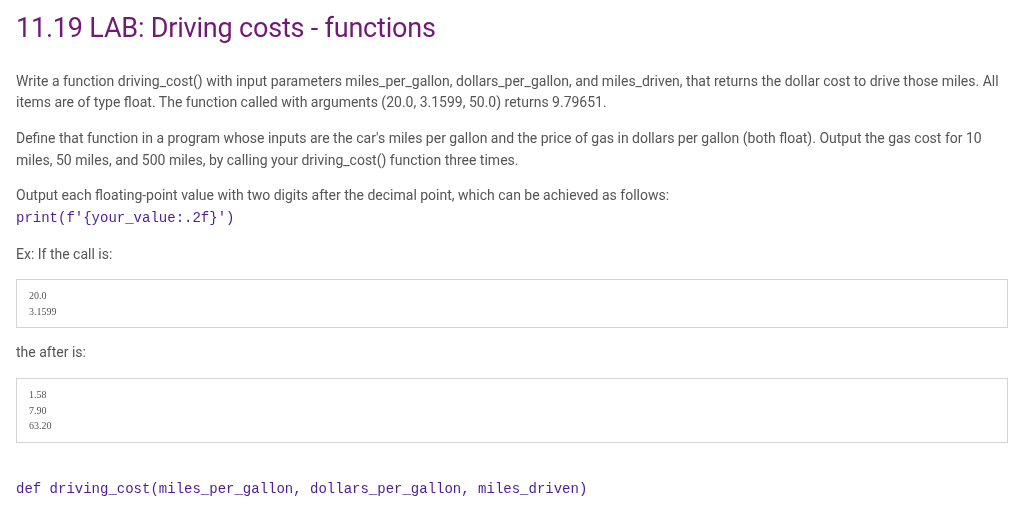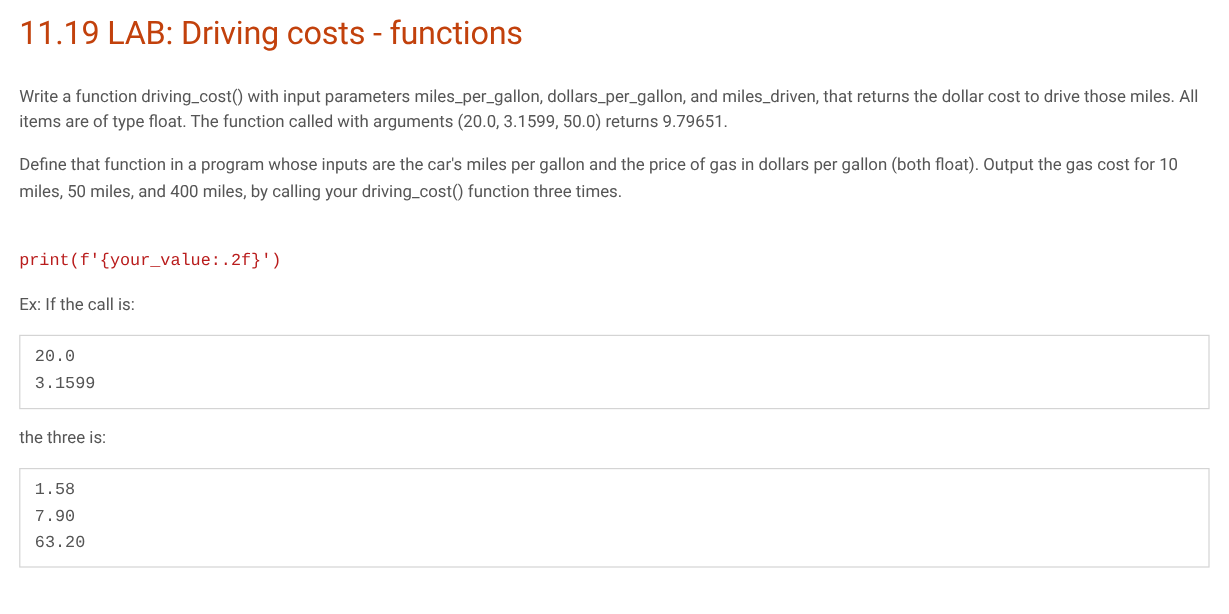--- a/index.html
+++ b/index.html
@@ -8,67 +8,67 @@
     background: #ffffff;
     color: #444;
     padding: 8px 16px;
     width: 1024px;
     font-size: 14px;
     line-height: 1.5;
   }
   h1 {
     font-size: 27px;
     font-weight: 400;
-    color: #c2410c;
+    color: #701a75;
     margin-bottom: 22px;
     letter-spacing: -0.2px;
   }
   p {
     font-size: 14px;
     color: #555555;
     margin-bottom: 14px;
     line-height: 1.55;
   }
   .code-inline {
     font-family: "Courier New", Courier, monospace;
     font-size: 14px;
-    color: #b91c1c;
+    color: #4c1d95;
   }
   .code-block {
     border: 1px solid #d4d4d4;
     background: #ffffff;
     padding: 8px 12px;
-    font-family: Liberation Mono, monospace;
-    font-size: 14px;
+    font-family: Liberation Serif, serif;
+    font-size: 10px;
     color: #555555;
     white-space: pre;
     margin-bottom: 14px;
     line-height: 1.55;
   }
 </style>
 </head>
 <body>
 
 <h1>11.19 LAB: Driving costs - functions</h1>
 
 <p>Write a function driving_cost() with input parameters miles_per_gallon, dollars_per_gallon, and miles_driven, that returns the dollar cost to drive those miles. All items are of type float. The function called with arguments (20.0, 3.1599, 50.0) returns 9.79651.</p>
 
-<p>Define that function in a program whose inputs are the car's miles per gallon and the price of gas in dollars per gallon (both float). Output the gas cost for 10 miles, 50 miles, and 400 miles, by calling your driving_cost() function three times.</p>
+<p>Define that function in a program whose inputs are the car's miles per gallon and the price of gas in dollars per gallon (both float). Output the gas cost for 10 miles, 50 miles, and 500 miles, by calling your driving_cost() function three times.</p>
 
 <p>
-  <br>
+  <span>Output each floating-point value with two digits after the decimal point, which can be achieved as follows:</span><br>
   <span class="code-inline">print(f'{your_value:.2f}')</span>
 </p>
 
 <p>Ex: If the call is:</p>
 
 <div class="code-block">20.0
 3.1599</div>
 
-<p>the three is:</p>
+<p>the after is:</p>
 
 <div class="code-block">1.58
 7.90
 63.20</div>
 
 <p>
   <br>
   <span class="code-inline">def driving_cost(miles_per_gallon, dollars_per_gallon, miles_driven)</span>
 </p>
 

